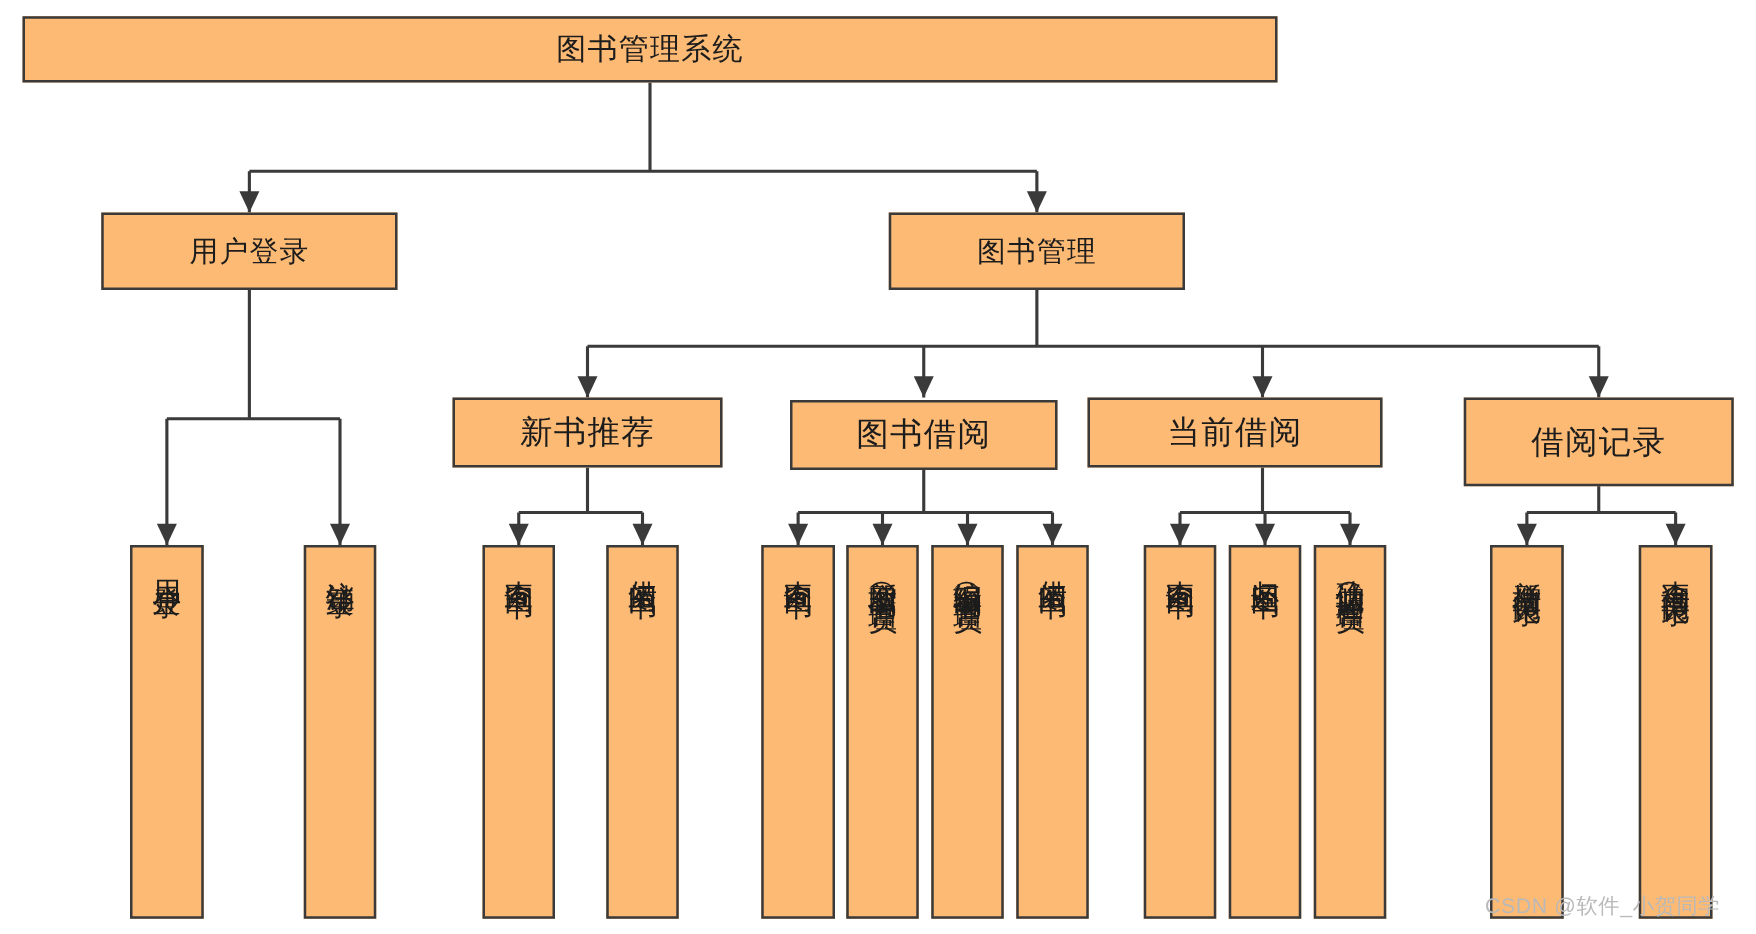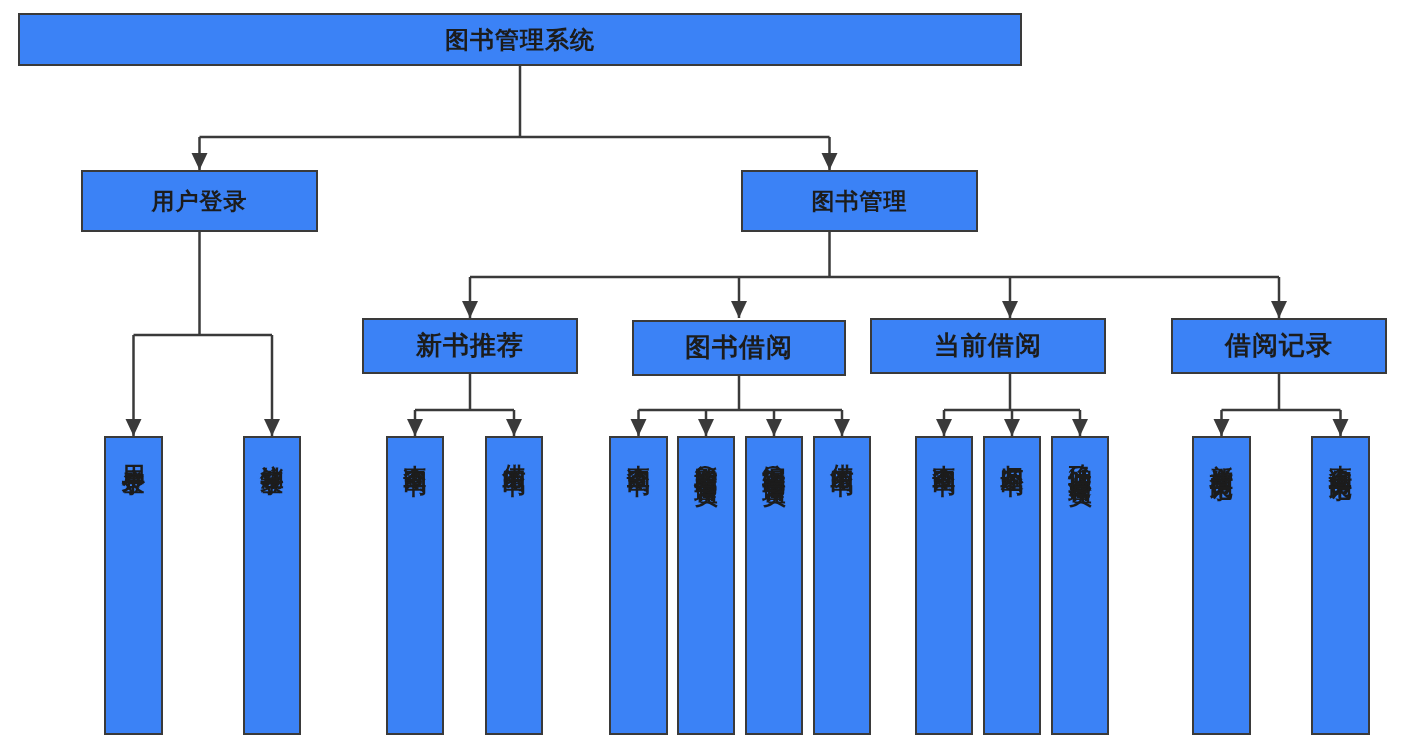--- a/index.html
+++ b/index.html
@@ -7,26 +7,25 @@
     width:1405px;height:747px;
     font-family:"Liberation Sans","DejaVu Sans",sans-serif;
     overflow:hidden;
     position:relative;
   }
   #diagram-root{position:absolute;left:0;top:0;width:1405px;height:747px;}
 
   .node-box{
     position:absolute;
     box-sizing:border-box;
-    background:#3b82f6;
+    background:#fdba74;
     border:2.5px solid #3a3a3a;
     display:flex;
     align-items:center;
     justify-content:center;
-    font-weight:bold;
   }
   .node-label{
     color:#1c1c1c;
     font-size:22px;
     line-height:1.15;
     letter-spacing:1px;
     white-space:nowrap;
     user-select:none;
   }
   
@@ -123,33 +122,33 @@
       <path d="M 1340.5 410 L 1340.5 436" class="conn-line"></path>
       <path d="M 1332.5 419 L 1348.5 419 L 1340.5 436 Z" class="conn-arrow"></path>
     </svg>
   <div id="nodes-layer">
       <div class="node-box level1" style="left: 18px; top: 13px; width: 1004px; height: 53px;">
         <span class="node-label">图书管理系统</span>
       </div>
       <div class="node-box level2" style="left: 81px; top: 170px; width: 237px; height: 62px;">
         <span class="node-label">用户登录</span>
       </div>
-      <div class="node-box level2" style="left: 711px; top: 170px; width: 237px; height: 62px; margin-left: 30px;">
+      <div class="node-box level2" style="left: 711px; top: 170px; width: 237px; height: 62px;">
         <span class="node-label">图书管理</span>
       </div>
       <div class="node-box level3" style="left: 362px; top: 318px; width: 216px; height: 56px;">
         <span class="node-label">新书推荐</span>
       </div>
       <div class="node-box level3" style="left: 632px; top: 320px; width: 214px; height: 56px;">
         <span class="node-label">图书借阅</span>
       </div>
       <div class="node-box level3" style="left: 870px; top: 318px; width: 236px; height: 56px;">
         <span class="node-label">当前借阅</span>
       </div>
-      <div class="node-box level3" style="left: 1171px; top: 318px; width: 216px; height: 56px;">
+      <div class="node-box level3" style="left: 1171px; top: 318px; width: 216px; height: 71px;">
         <span class="node-label">借阅记录</span>
       </div>
       <div class="node-box level4 vertical" style="left: 104px; top: 436px; width: 59px; height: 299px;">
         <span class="node-label">用户登录</span>
       </div>
       <div class="node-box level4 vertical" style="left: 243px; top: 436px; width: 58px; height: 299px;">
         <span class="node-label">注销登录</span>
       </div>
       <div class="node-box level4 vertical" style="left: 386px; top: 436px; width: 58px; height: 299px;">
         <span class="node-label">查询图书</span>
@@ -178,13 +177,14 @@
       <div class="node-box level4 vertical" style="left: 1051px; top: 436px; width: 58px; height: 299px;">
         <span class="node-label">确认归还（管理员）</span>
       </div>
       <div class="node-box level4 vertical" style="left: 1192px; top: 436px; width: 59px; height: 299px;">
         <span class="node-label">新增借阅记录</span>
       </div>
       <div class="node-box level4 vertical" style="left: 1311px; top: 436px; width: 59px; height: 299px;">
         <span class="node-label">查询借阅记录</span>
       </div>
     </div>
+  <div id="watermark">CSDN @软件_小贺同学</div>
 </div>
 
 </body></html>

